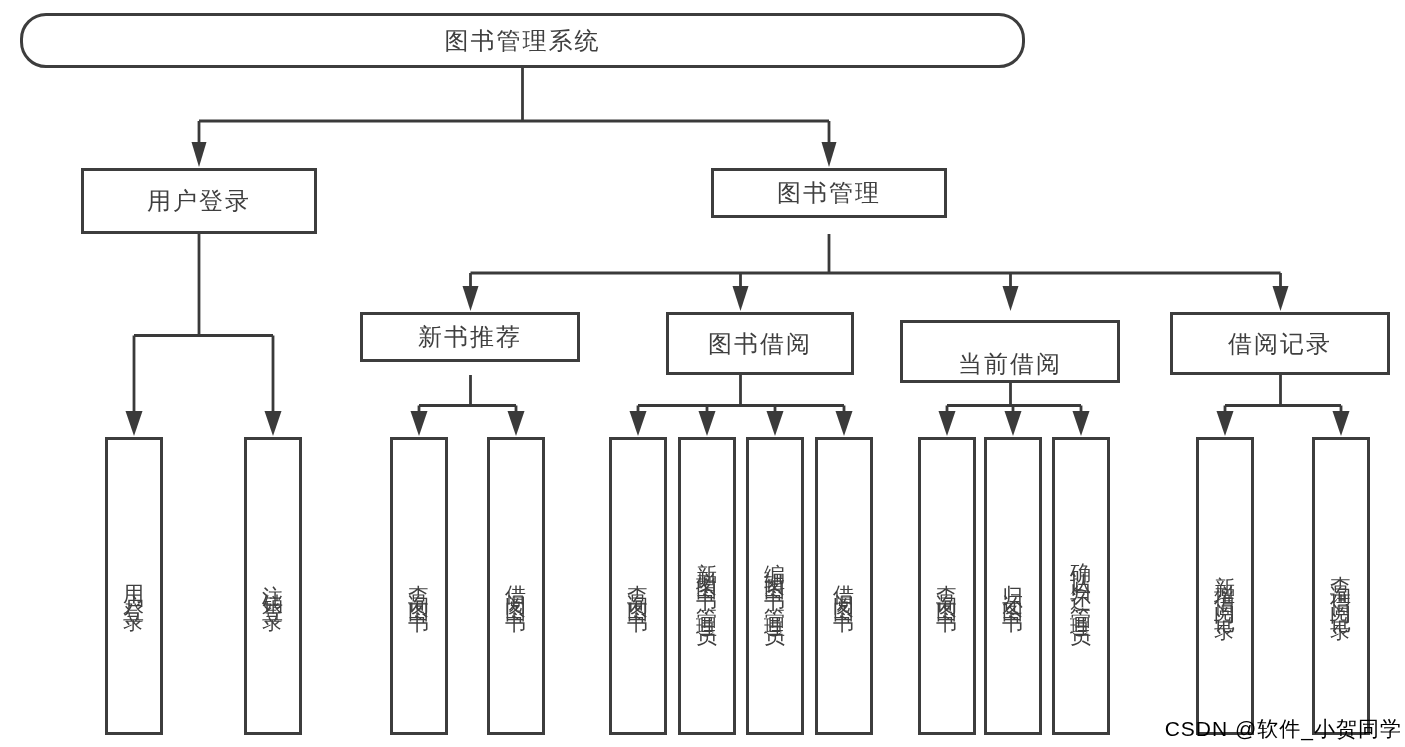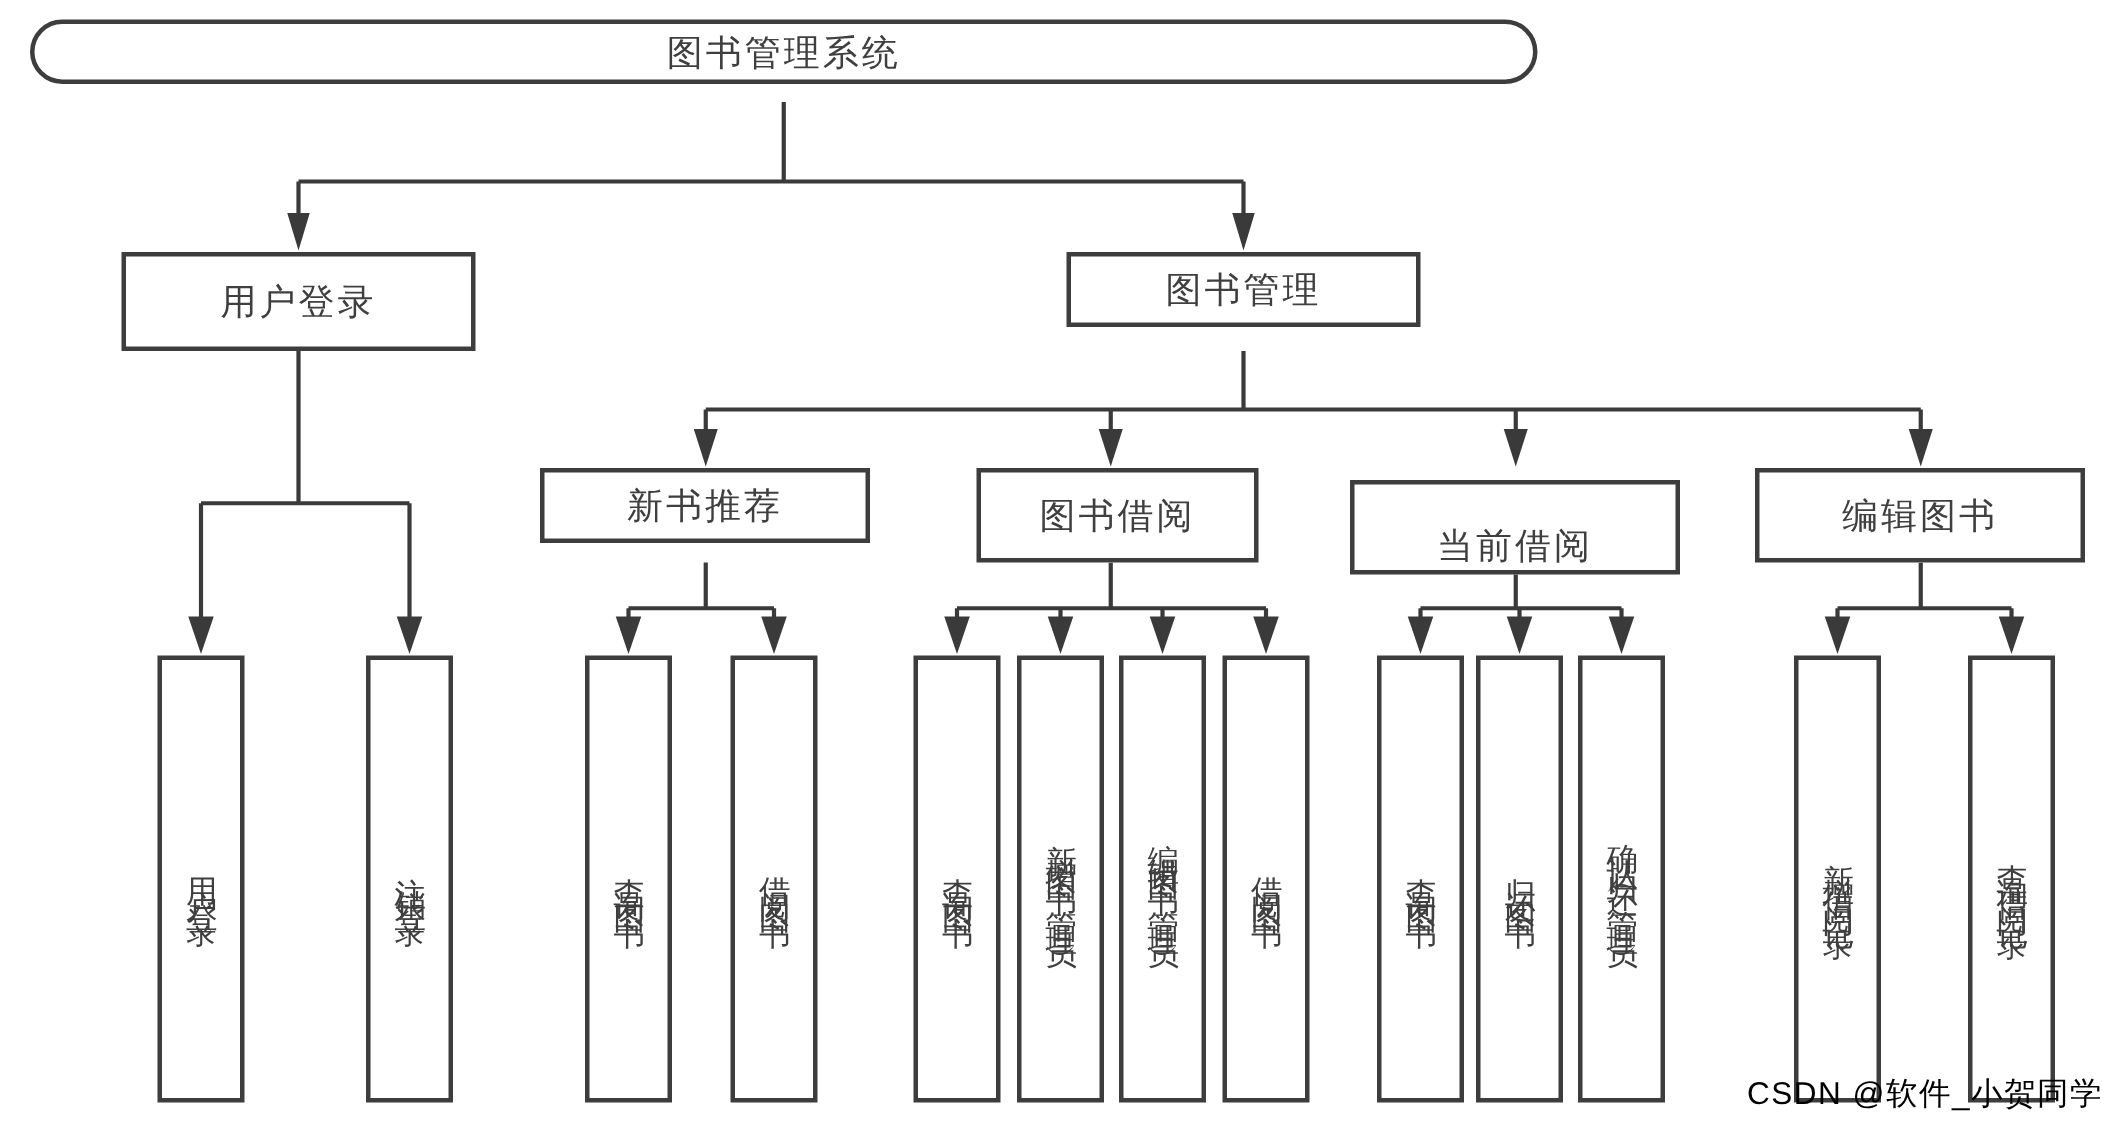--- a/index.html
+++ b/index.html
@@ -40,27 +40,27 @@
     white-space: nowrap;
   }
   .node.v .lbl {
     writing-mode: vertical-rl;
     font-size: 21px;
     letter-spacing: 9px;
     white-space: normal;
     line-height: 1;
   }
   
-  .n-root  { left: 20px;   top: 13px;  width: 1005px; height: 43px; border-radius: 26px; }
+  .n-root  { left: 20px;   top: 13px;  width: 1005px; height: 55px; border-radius: 26px; }
   
   .n-l2a   { left: 81px;   top: 168px; width: 236px;  height: 66px; }
   .n-l2b   { left: 711px;  top: 168px; width: 236px;  height: 50px; }
   
   .n-l3a   { left: 360px;  top: 312px; width: 220px;  height: 50px; }
-  .n-l3b   { left: 651px;  top: 312px; width: 188px;  height: 63px; }
+  .n-l3b   { left: 666px;  top: 312px; width: 188px;  height: 63px; }
   .n-l3c   { left: 900px;  top: 320px; width: 220px;  height: 63px; align-items: flex-end; }
   .n-l3d   { left: 1170px; top: 312px; width: 220px;  height: 63px; }
   
   .leaf    { top: 437px; width: 58px; height: 298px; }
   .lf-1a { left: 105px; }  .lf-1b { left: 244px; }
   .lf-2a { left: 390px; }  .lf-2b { left: 487px; }
   .lf-3a { left: 609px; }  .lf-3b { left: 678px; }
   .lf-3c { left: 746px; }  .lf-3d { left: 815px; }
   .lf-4a { left: 918px; }  .lf-4b { left: 984px; }
   .lf-4c { left: 1052px; }
@@ -172,21 +172,21 @@
   <div class="node n-l3a">
     <span class="lbl">新书推荐</span>
   </div>
   <div class="node n-l3b">
     <span class="lbl">图书借阅</span>
   </div>
   <div class="node n-l3c">
     <span class="lbl">当前借阅</span>
   </div>
   <div class="node n-l3d">
-    <span class="lbl">编辑图书</span>
+    <span class="lbl">借阅记录</span>
   </div>
 
   <div class="node v leaf lf-1a">
     <span class="lbl">用户登录</span>
   </div>
   <div class="node v leaf lf-1b">
     <span class="lbl">注销登录</span>
   </div>
 
   <div class="node v leaf lf-2a">

